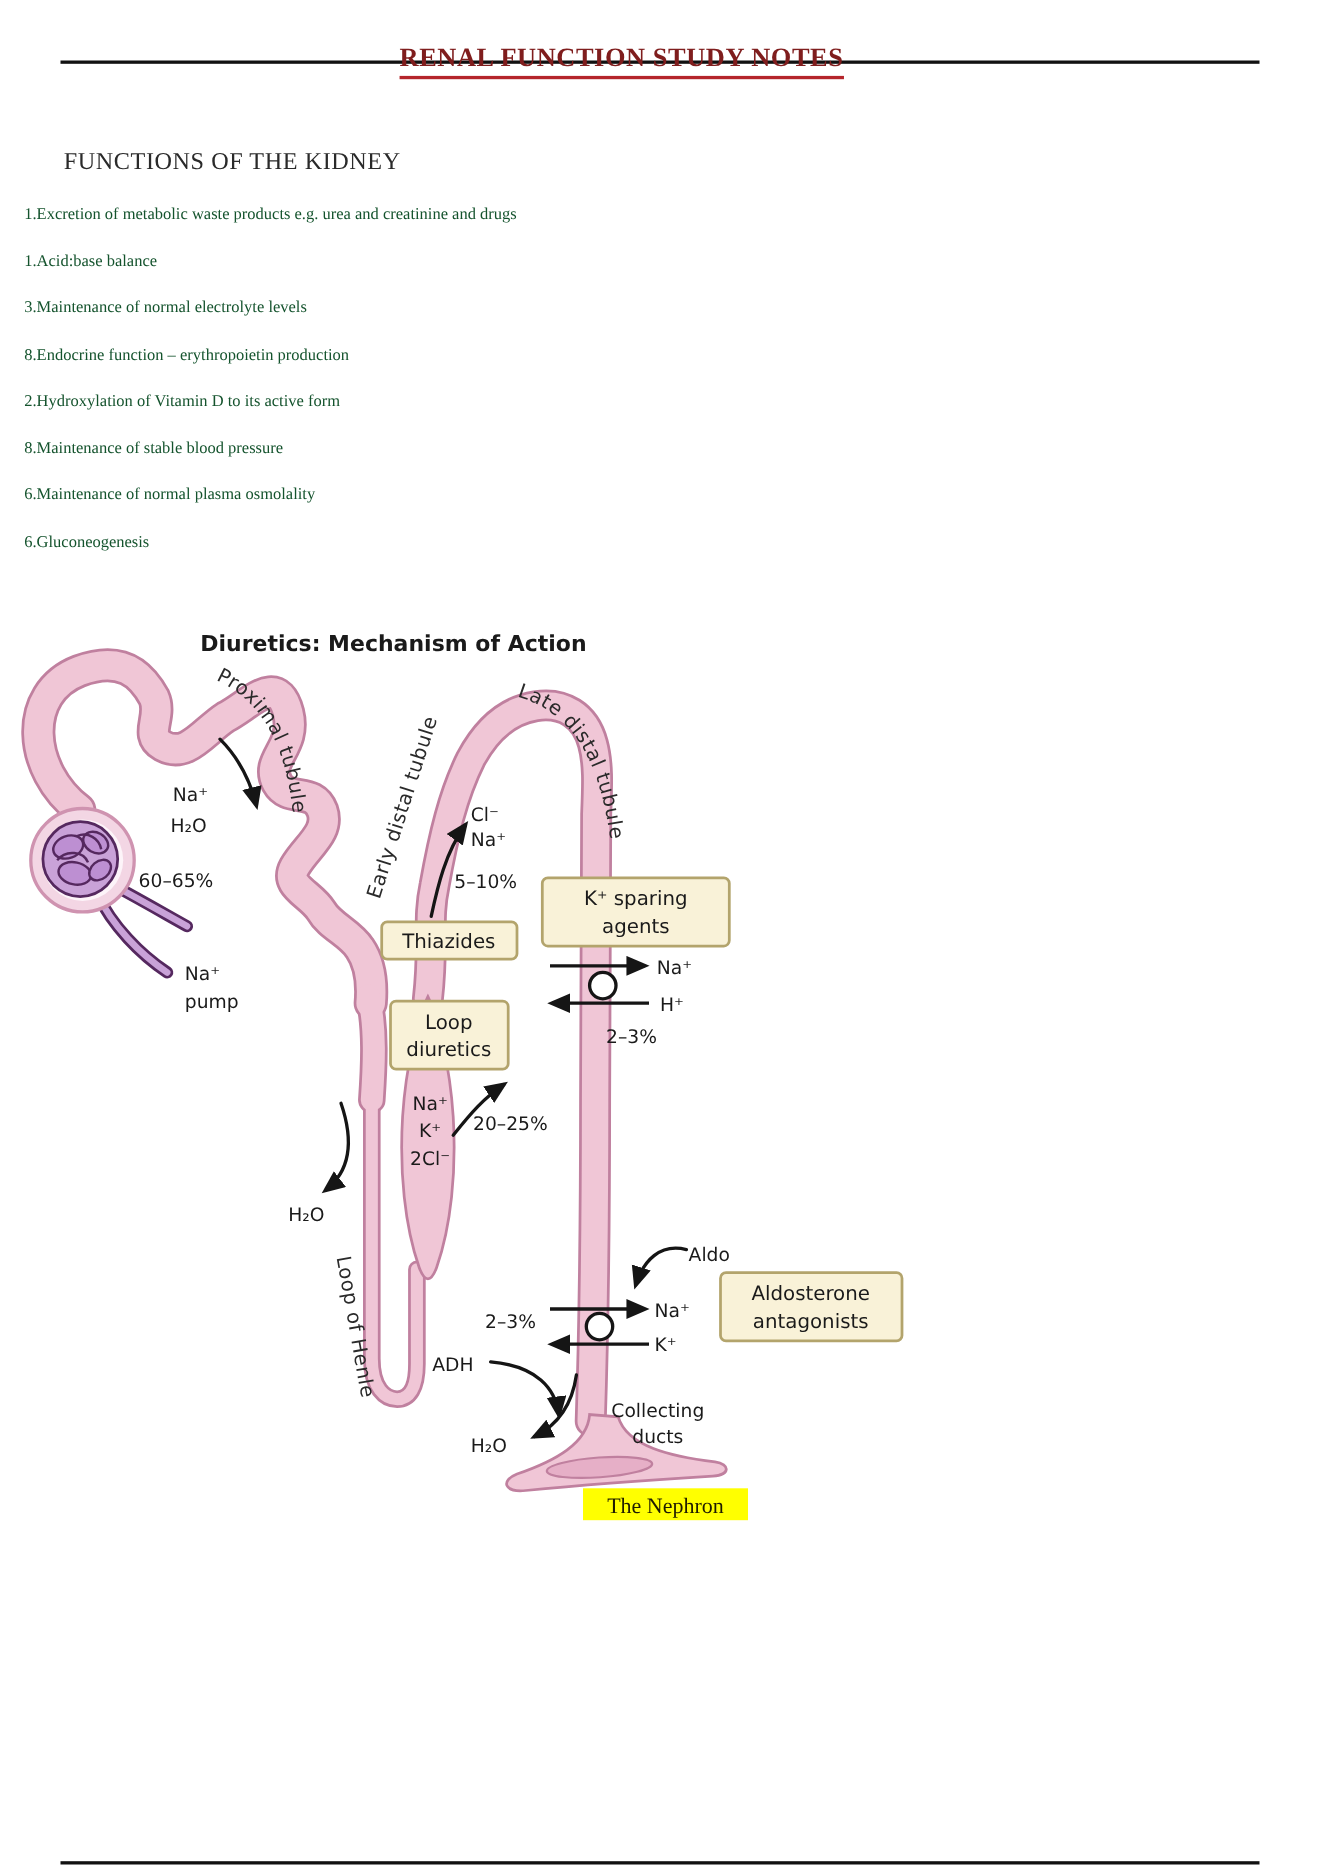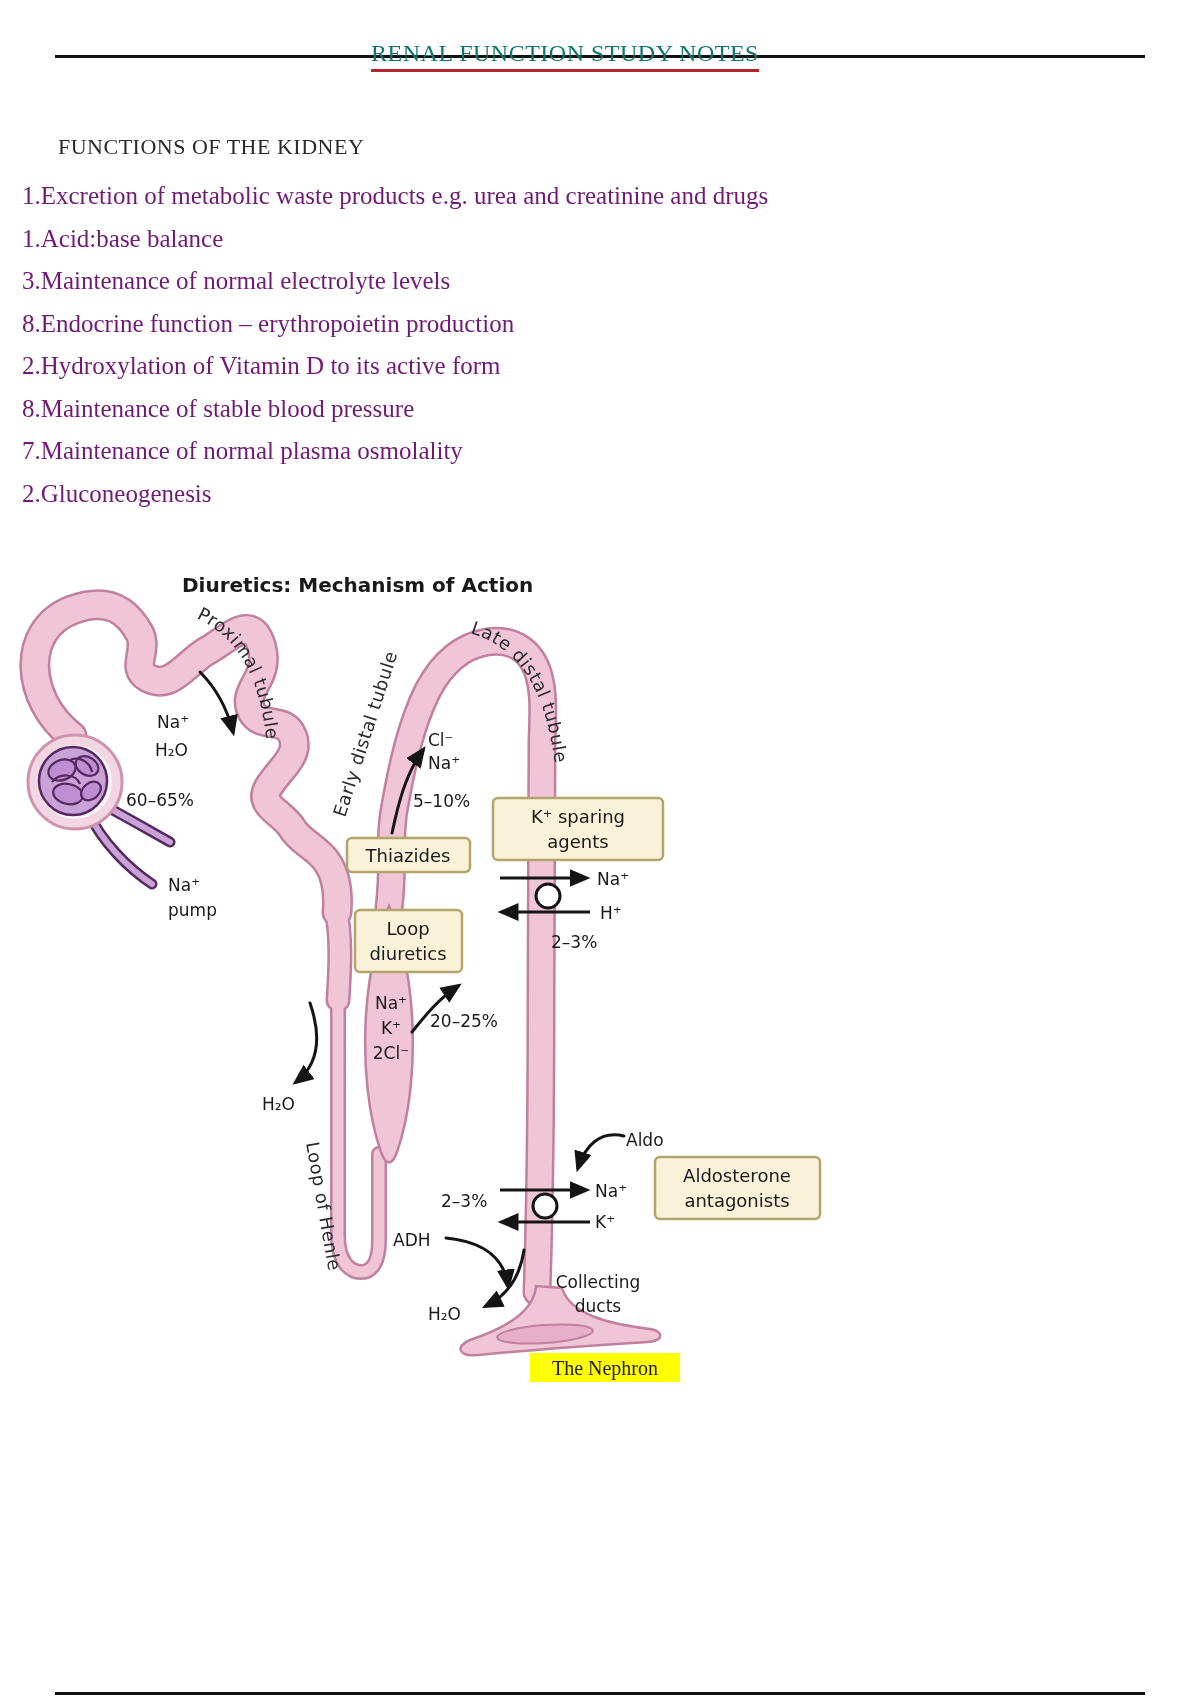--- a/index.html
+++ b/index.html
@@ -1,25 +1,25 @@
 <!DOCTYPE html>
 <html><head>
 <meta charset="utf-8">
 <style>
   html,body{margin:0;padding:0;background:#ffffff;}
   .page{position:relative;width:1200px;height:1700px;background:#ffffff;overflow:hidden;
         font-family:"Liberation Serif","DejaVu Serif",serif;color:#1f1f1f;}
   .top-rule{position:absolute;left:55px;right:55px;top:55px;height:3px;background:#111;}
   .bottom-rule{position:absolute;left:55px;right:55px;top:1692px;height:3px;background:#111;}
   .doc-title{position:absolute;left:565px;top:40px;transform:translateX(-50%);
-             font-size:24px;font-weight:normal;letter-spacing:.5px;color:#0f766e;
+             font-size:24px;font-weight:bold;letter-spacing:.5px;color:#7f1d1d;
              border-bottom:3px solid #b5252b;padding-bottom:2px;white-space:nowrap;}
   .section-heading{position:absolute;left:22px;top:134px;font-size:22px;letter-spacing:.5px;color:#2a2a2a;margin-left:36px;}
   .fn-list{position:absolute;left:22px;top:186px;width:760px;}
-  .fn-list p{margin:0 0 23.5px 0;font-size:25px;line-height:19px;color:#701a75;}
+  .fn-list p{margin:0 0 23.5px 0;font-size:15px;line-height:19px;color:#14532d;}
   .diagram{position:absolute;left:0;top:560px;width:1200px;height:850px;}
   svg text{font-family:"DejaVu Sans","Liberation Sans",sans-serif;fill:#1a1a1a;}
   .dg-title{font-size:20px;font-weight:bold;}
   .lbl{font-size:17px;}
   .rot{font-size:18px;letter-spacing:.5px;fill:#2a2a2a;}
   .boxtxt{font-size:18px;}
   .caption{font-family:"Liberation Serif","DejaVu Serif",serif;font-size:20px;fill:#1f1c00;}
 </style>
 </head>
 <body>
@@ -31,22 +31,22 @@
 
   <div class="section-heading">FUNCTIONS OF THE KIDNEY</div>
 
   <div class="fn-list">
     <p>1.Excretion of metabolic waste products e.g. urea and creatinine and drugs</p>
     <p>1.Acid:base balance</p>
     <p>3.Maintenance of normal electrolyte levels</p>
     <p>8.Endocrine function – erythropoietin production</p>
     <p>2.Hydroxylation of Vitamin D to its active form</p>
     <p>8.Maintenance of stable blood pressure</p>
-    <p>7.Maintenance of normal plasma osmolality</p>
-    <p>2.Gluconeogenesis</p>
+    <p>6.Maintenance of normal plasma osmolality</p>
+    <p>6.Gluconeogenesis</p>
   </div>
 
   <svg class="diagram" viewBox="0 0 1200 850" width="1200" height="850" xmlns="http://www.w3.org/2000/svg">
     <defs>
       <marker id="ah" markerWidth="9" markerHeight="9" refX="5.5" refY="3" orient="auto">
         <path d="M0,0 L7,3 L0,6 Z" fill="#151515"></path>
       </marker>
       <path id="proxPath" d="M 196,58 C 245,80 264,130 268,200" fill="none"></path>
       <path id="earlyPath" d="M 345,258 L 400,86" fill="none"></path>
       <path id="latePath" d="M 470,73 C 520,88 550,130 558,232" fill="none"></path>

